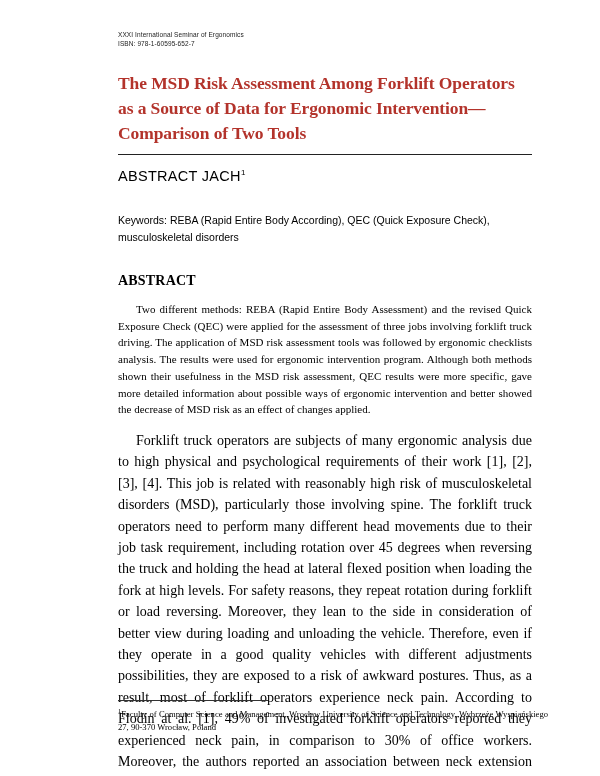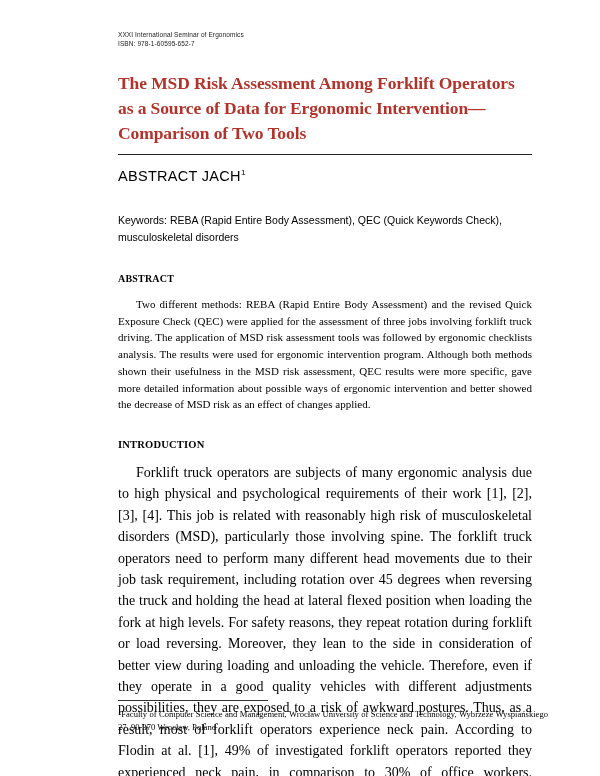--- a/index.html
+++ b/index.html
@@ -57,21 +57,21 @@
     margin-top: 28px;
     font-family: "Liberation Sans", sans-serif;
     font-size: 10.5px;
     line-height: 1.55;
     text-align: left;
   }
   .section-head {
     margin-top: 28px;
     font-family: "Liberation Serif", serif;
     font-weight: bold;
-    font-size: 10px;
+    font-size: 14px;
     letter-spacing: 0.2px;
   }
   .abstract-body {
     margin-top: 12px;
     font-size: 11px;
     line-height: 1.52;
     text-align: justify;
     text-indent: 18px;
   }
   .intro-head {
@@ -124,25 +124,24 @@
 <div class="page">
 
   <div class="header-line">XXXI International Seminar of Ergonomics</div>
   <div class="header-line">ISBN: 978-1-60595-652-7</div>
 
   <div class="title">The MSD Risk Assessment Among Forklift Operators as a Source of Data for Ergonomic Intervention—Comparison of Two Tools</div>
   <div class="title-rule"></div>
 
   <div class="author"><span>ABSTRACT JACH</span><sup>1</sup></div>
 
-  <div class="keywords">Keywords: REBA (Rapid Entire Body Assessment), QEC (Quick Keywords Check), musculoskeletal disorders</div>
+  <div class="keywords">Keywords: REBA (Rapid Entire Body According), QEC (Quick Exposure Check), musculoskeletal disorders</div>
 
   <div class="section-head">ABSTRACT</div>
   <div class="abstract-body">Two different methods: REBA (Rapid Entire Body Assessment) and the revised Quick Exposure Check (QEC) were applied for the assessment of three jobs involving forklift truck driving. The application of MSD risk assessment tools was followed by ergonomic checklists analysis. The results were used for ergonomic intervention program. Although both methods shown their usefulness in the MSD risk assessment, QEC results were more specific, gave more detailed information about possible ways of ergonomic intervention and better showed the decrease of MSD risk as an effect of changes applied.</div>
 
-  <div class="intro-head">INTRODUCTION</div>
   <div class="intro-body">Forklift truck operators are subjects of many ergonomic analysis due to high physical and psychological requirements of their work [1], [2], [3], [4]. This job is related with reasonably high risk of musculoskeletal disorders (MSD), particularly those involving spine. The forklift truck operators need to perform many different head movements due to their job task requirement, including rotation over 45 degrees when reversing the truck and holding the head at lateral flexed position when loading the fork at high levels. For safety reasons, they repeat rotation during forklift or load reversing. Moreover, they lean to the side in consideration of better view during loading and unloading the vehicle. Therefore, even if they operate in a good quality vehicles with different adjustments possibilities, they are exposed to a risk of awkward postures. Thus, as a result, most of forklift operators experience neck pain. According to Flodin at al. [1], 49% of investigated forklift operators reported they experienced neck pain, in comparison to 30% of office workers. Moreover, the authors reported an association between neck extension and neck and shoulder symptoms among forklift operators. According to Van den Heuvel et al. [5], neck rotation over 45 degrees is a significant risk factor for neck pain as well. Such position is often observed among forklift operators. Moreover, Bovenzi claimed in a three-year follow-up study on the sample of 537 male professional drivers the association of  neck and shoulder pain occurrence (NSP)</div>
 
   <div class="footnote-rule"></div>
   <div class="footnote"><sup>1</sup><span>Faculty of Computer Science and Management, Wrocław University of Science and Technology, Wybrzeże Wyspiańskiego 27, 90-370 Wrocław, Poland</span></div>
 
 
 </div>
 
 </body></html>

